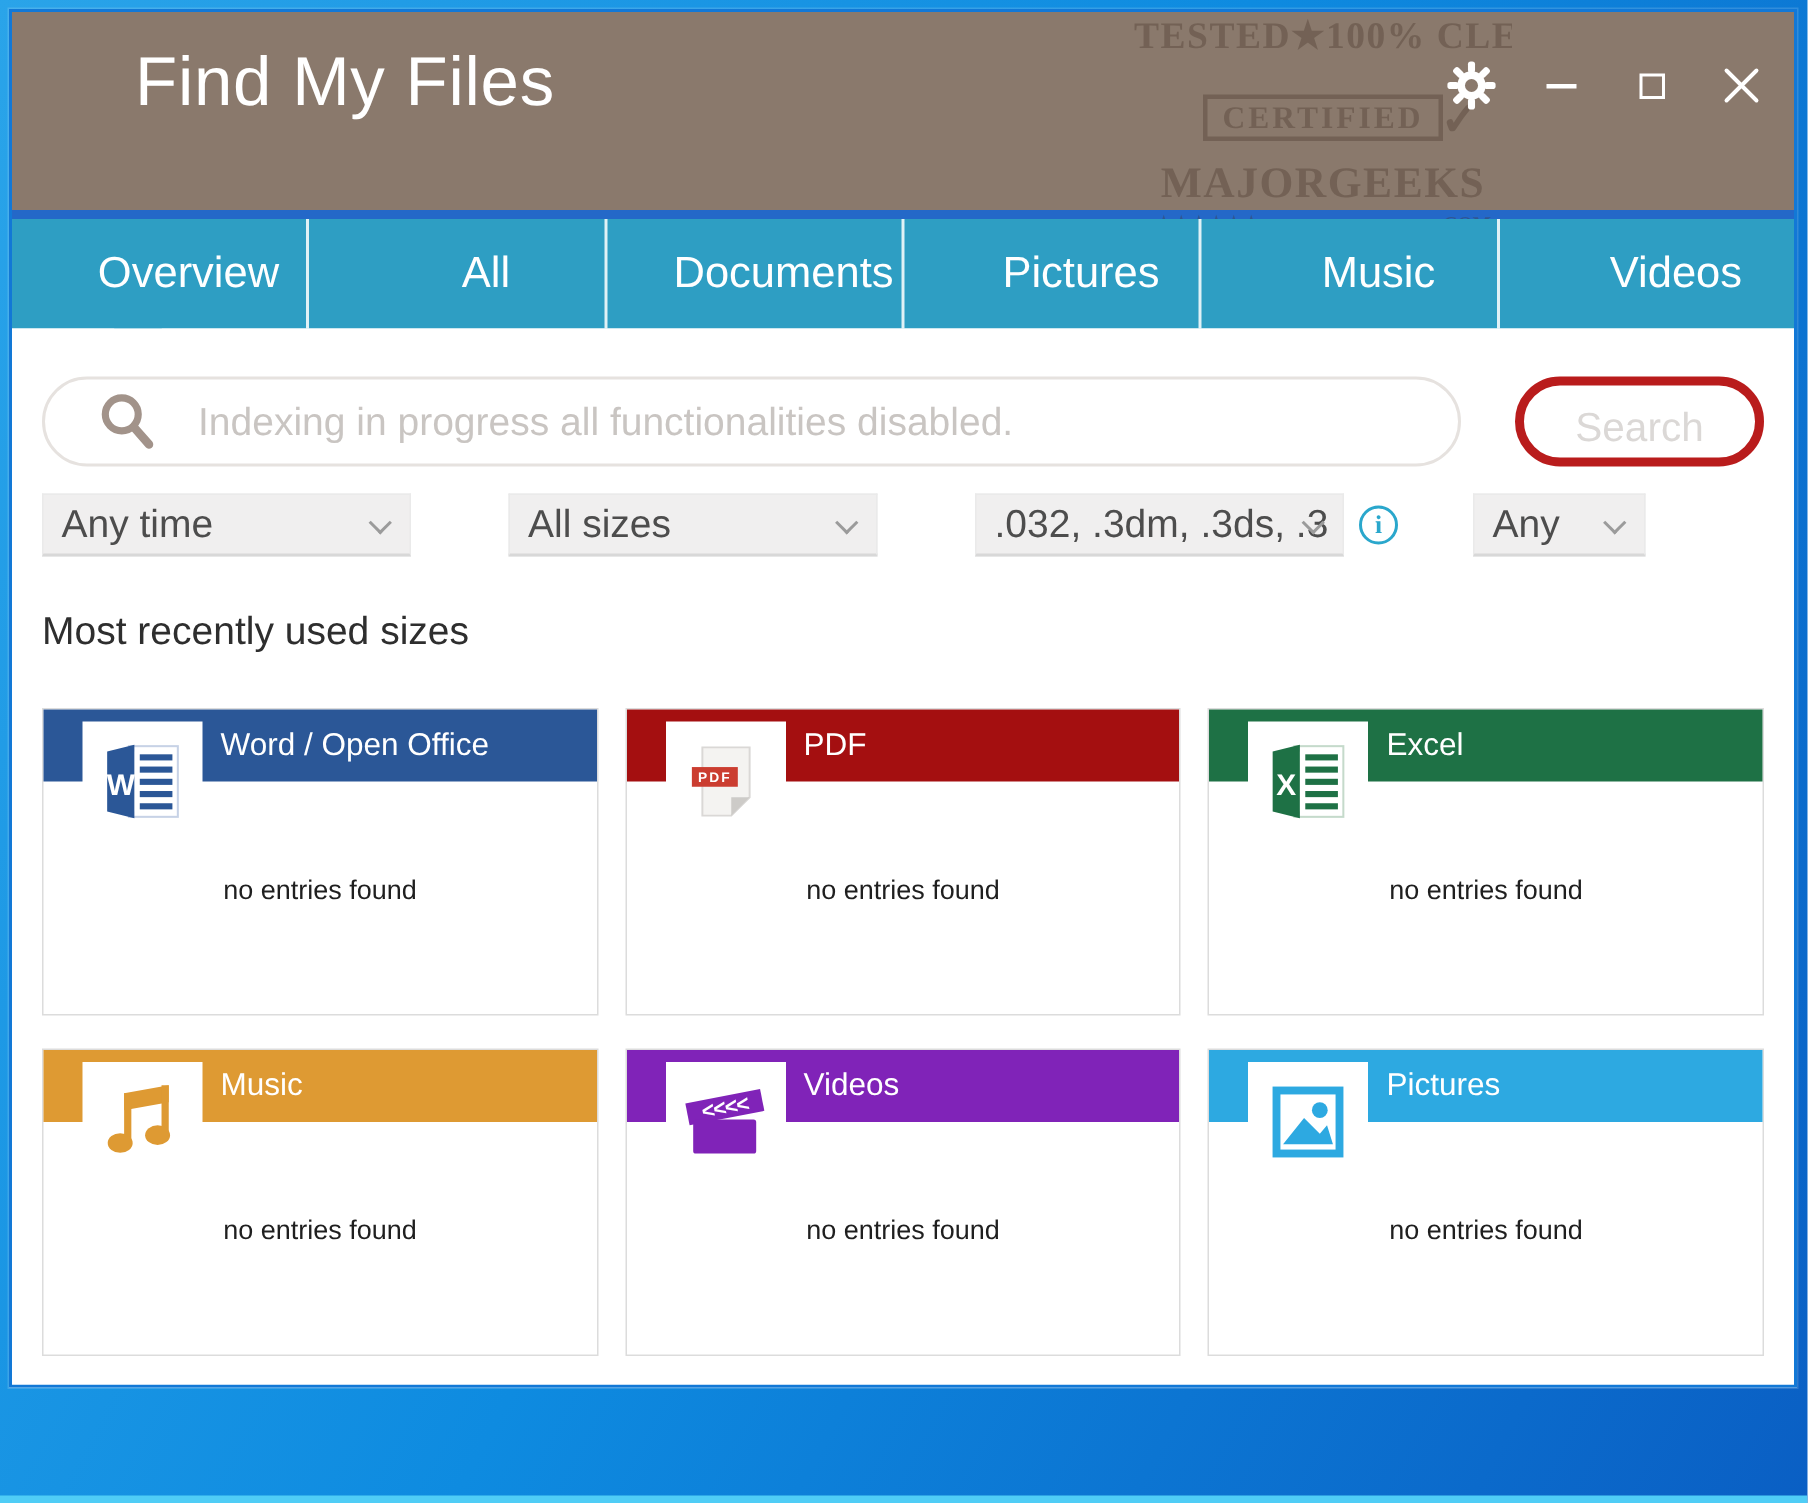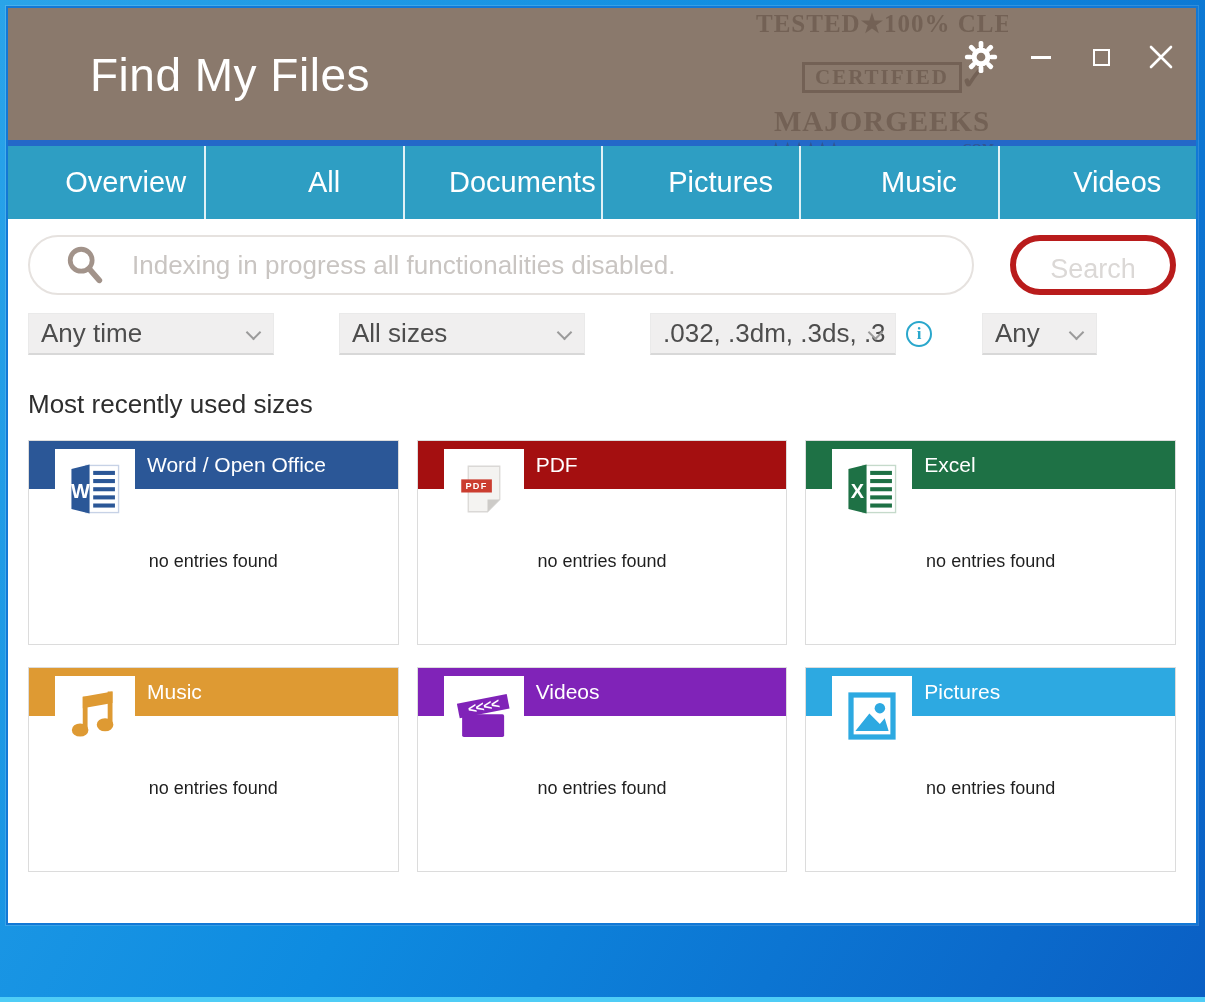--- a/index.html
+++ b/index.html
@@ -13,21 +13,21 @@
 
   .window {
     position:absolute; left:6px; top:6px; width:1192px; height:919px;
     background:#fff; border:2px solid var(--window-border);
     box-shadow:0 0 0 1px rgba(255,255,255,.15);
     display:flex; flex-direction:column;
   }
 
   
   .titlebar { position:relative; height:132px; background:var(--titlebar); flex:0 0 auto; }
-  .title { position:absolute; left:82px; top:40px; font-size:46px; font-weight:300; color:#fff; letter-spacing:.5px; }
+  .title { position:absolute; left:82px; top:19px; font-size:46px; font-weight:300; color:#fff; letter-spacing:.5px; }
   .win-controls { position:absolute; right:18px; top:24px; display:flex; align-items:center; gap:26px; height:50px; }
   .ctl { display:flex; align-items:center; justify-content:center; width:34px; height:40px; cursor:pointer; }
   .minus-glyph { width:20px; height:3px; background:#fff; }
   .square-glyph { width:17px; height:17px; border:2px solid #fff; }
 
   
   .watermark {
     position:absolute; left:748px; top:0; width:252px; height:138px;
     color:rgba(70,52,42,.34); text-align:center; overflow:hidden;
     font-family:"Liberation Serif", serif; font-weight:bold; pointer-events:none;
@@ -48,21 +48,21 @@
   .tab + .tab { border-left:2px solid rgba(255,255,255,.85); }
   .tab.active::after {
     content:""; position:absolute; left:68px; top:100%;
     border-left:16px solid transparent; border-right:16px solid transparent;
     border-top:18px solid var(--accent);
   }
 
   
   .main { flex:1; background:#fff; padding:0 20px; position:relative; }
 
-  .search-row { margin-top:16px; display:flex; align-items:center; }
+  .search-row { margin-top:32px; display:flex; align-items:center; }
   .search-box {
     flex:0 0 946px; height:60px; border:2px solid #E6E2DF; border-radius:32px;
     display:flex; align-items:center; padding:0 20px 0 34px;
   }
   .search-box svg { flex:0 0 auto; margin-right:26px; }
   .search-input {
     border:none; outline:none; flex:1; font-size:26px; font-weight:300; color:#555;
     font-family:"Liberation Sans", sans-serif; background:transparent;
   }
   .search-input::placeholder { color:#C9C5C2; opacity:1; }
@@ -87,21 +87,21 @@
   .info-icon {
     width:26px; height:26px; border-radius:50%; border:2px solid var(--info); color:var(--info);
     font-size:17px; font-weight:bold; font-family:"Liberation Serif", serif;
     display:flex; align-items:center; justify-content:center; margin-left:10px; cursor:pointer; flex:0 0 auto;
   }
   .gap-65 { margin-left:65px; } .gap-56 { margin-left:50px; }
 
   .section-heading { margin-top:34px; font-size:26px; color:#2E2E2E; }
 
   .cards-grid {
-    margin-top:20px; display:grid; grid-template-columns:repeat(3, 1fr);
+    margin-top:36px; display:grid; grid-template-columns:repeat(3, 1fr);
     column-gap:18px; row-gap:22px;
   }
   .card { position:relative; height:205px; background:#fff; border:1px solid #DCDCDC; cursor:pointer; }
   .card-header { height:48px; color:#fff; font-size:21px; font-weight:300; line-height:48px; padding-left:118px; }
   .icon-tile {
     position:absolute; left:26px; top:8px; width:80px; height:80px; background:#fff;
     display:flex; align-items:center; justify-content:center;
   }
   .card-empty { text-align:center; margin-top:62px; font-size:18px; color:#1F1F1F; }
 </style>

